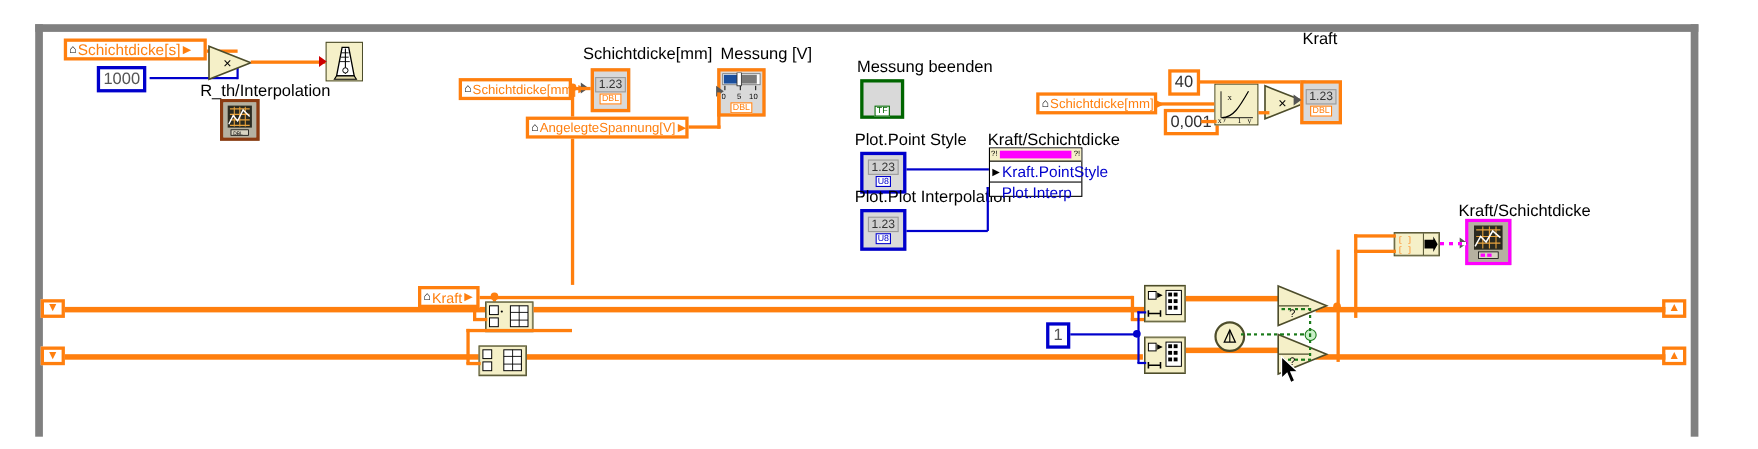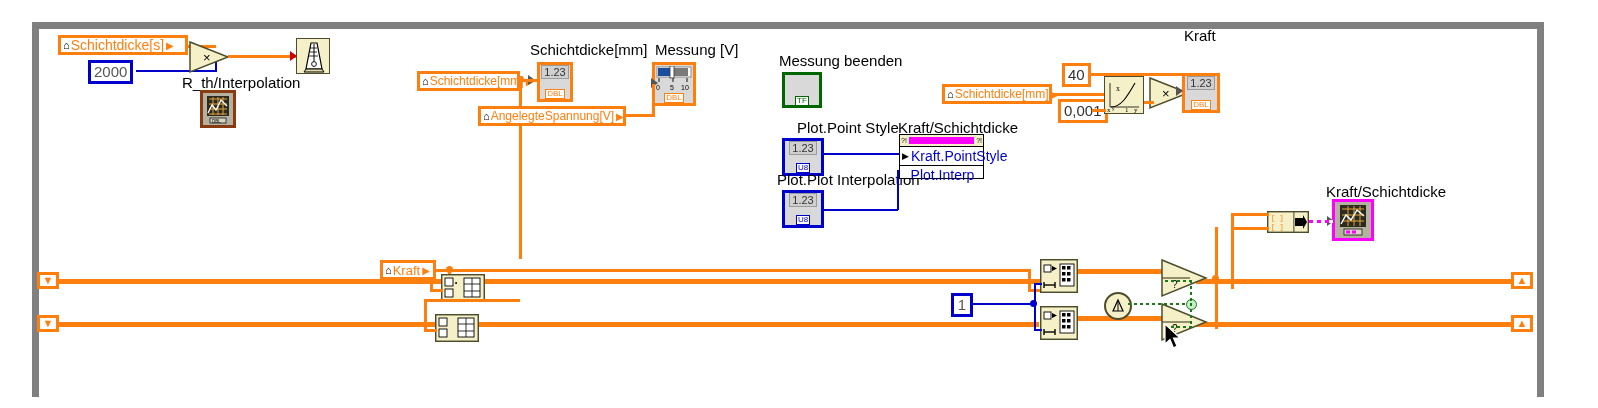--- a/index.html
+++ b/index.html
@@ -37,21 +37,21 @@
   .localvar .lv-name{font-size:14px;color:#ff7f0e;line-height:1;white-space:nowrap;}
   .localvar .arr{font-size:10px;color:#ff7f0e;margin-left:2px;}
 
   
   .const{position:absolute;border:3px solid #0000cc;background:#fff;color:#555;
          font-size:15px;line-height:18px;padding:0 3px;box-sizing:border-box;white-space:nowrap;}
   .const.orange{border-color:#ff7f0e;color:#333;}
 
   
   .term{position:absolute;box-sizing:border-box;border:3px solid #ff7f0e;background:#d9d9d9;
-        display:flex;flex-direction:column;align-items:center;justify-content:space-between;}
+        display:flex;flex-direction:column;align-items:center;justify-content:center;}
   .term.blue{border-color:#0000cc;}
   .term.green{border-color:#006600;}
   .term .face{background:#d0d0d0;border:1px solid #9a9a9a;font-size:11px;color:#333;
               padding:0 2px;line-height:12px;}
   .term .tag{font-size:8px;line-height:8px;color:#ff7f0e;border:1px solid #ff7f0e;
              background:#fff;padding:0 1px;margin-top:1px;}
   .term.blue .tag{color:#0000cc;border-color:#0000cc;}
   .term.green .tag{color:#006600;border-color:#006600;}
 
   
@@ -91,21 +91,21 @@
 
   <div class="loop-frame" style="left:32px;top:22px;width:1512px;height:375px;border-right-width:7px;border-bottom:none;"></div>
 
   <div class="localvar" style="left:58px;top:35px;width:130px;">
     <span class="home">⌂</span>
     <span class="lv-name">Schichtdicke[s]</span>
     <span class="arr">▶</span>
   </div>
 
   <div class="const" style="left:88px;top:60px;">
-    <span>2000</span>
+    <span>1000</span>
   </div>
 
   <div class="w h" style="left:188px;top:45px;width:28px;"></div>
 
   <div class="wb h" style="left:136px;top:70px;width:80px;"></div>
   <div class="wb v" style="left:215px;top:58px;height:14px;"></div>
 
   <svg class="tri" style="left:188px;top:40px;" width="42" height="34" viewBox="0 0 42 34">
     <polygon points="2,2 40,17 2,32" fill="#f5f0c8" stroke="#4d4d2b" stroke-width="1.5"></polygon>
     <text x="15" y="22" font-family="Liberation Sans, sans-serif" font-size="13" fill="#000">×</text>
@@ -197,21 +197,21 @@
   <div class="lbl" style="left:779px;top:53px;">Messung beenden</div>
   <div class="term green" style="left:782px;top:72px;width:40px;height:36px;gap:20px;">
     <svg width="30" height="18" viewBox="0 0 30 18">
       <rect x="1" y="1" width="24" height="12" fill="#d2d2d2" stroke="#777" stroke-width="0.9"></rect>
       <text x="6" y="10" font-family="Liberation Sans, sans-serif" font-size="7" fill="#000">OK</text>
       <polygon points="26,4 30,7 26,10" fill="#006600"></polygon>
     </svg>
     <div class="tag">TF</div>
   </div>
 
-  <div class="lbl" style="left:777px;top:120px;margin-left:20px;">Plot.Point Style</div>
+  <div class="lbl" style="left:777px;top:120px;">Plot.Point Style</div>
   <div class="term blue" style="left:782px;top:138px;width:42px;height:38px;">
     <div class="face">1.23</div>
     <div class="tag">U8</div>
   </div>
 
   <div class="lbl" style="left:777px;top:172px;">Plot.Plot Interpolation</div>
   <div class="term blue" style="left:782px;top:190px;width:42px;height:38px;">
     <div class="face">1.23</div>
     <div class="tag">U8</div>
   </div>

